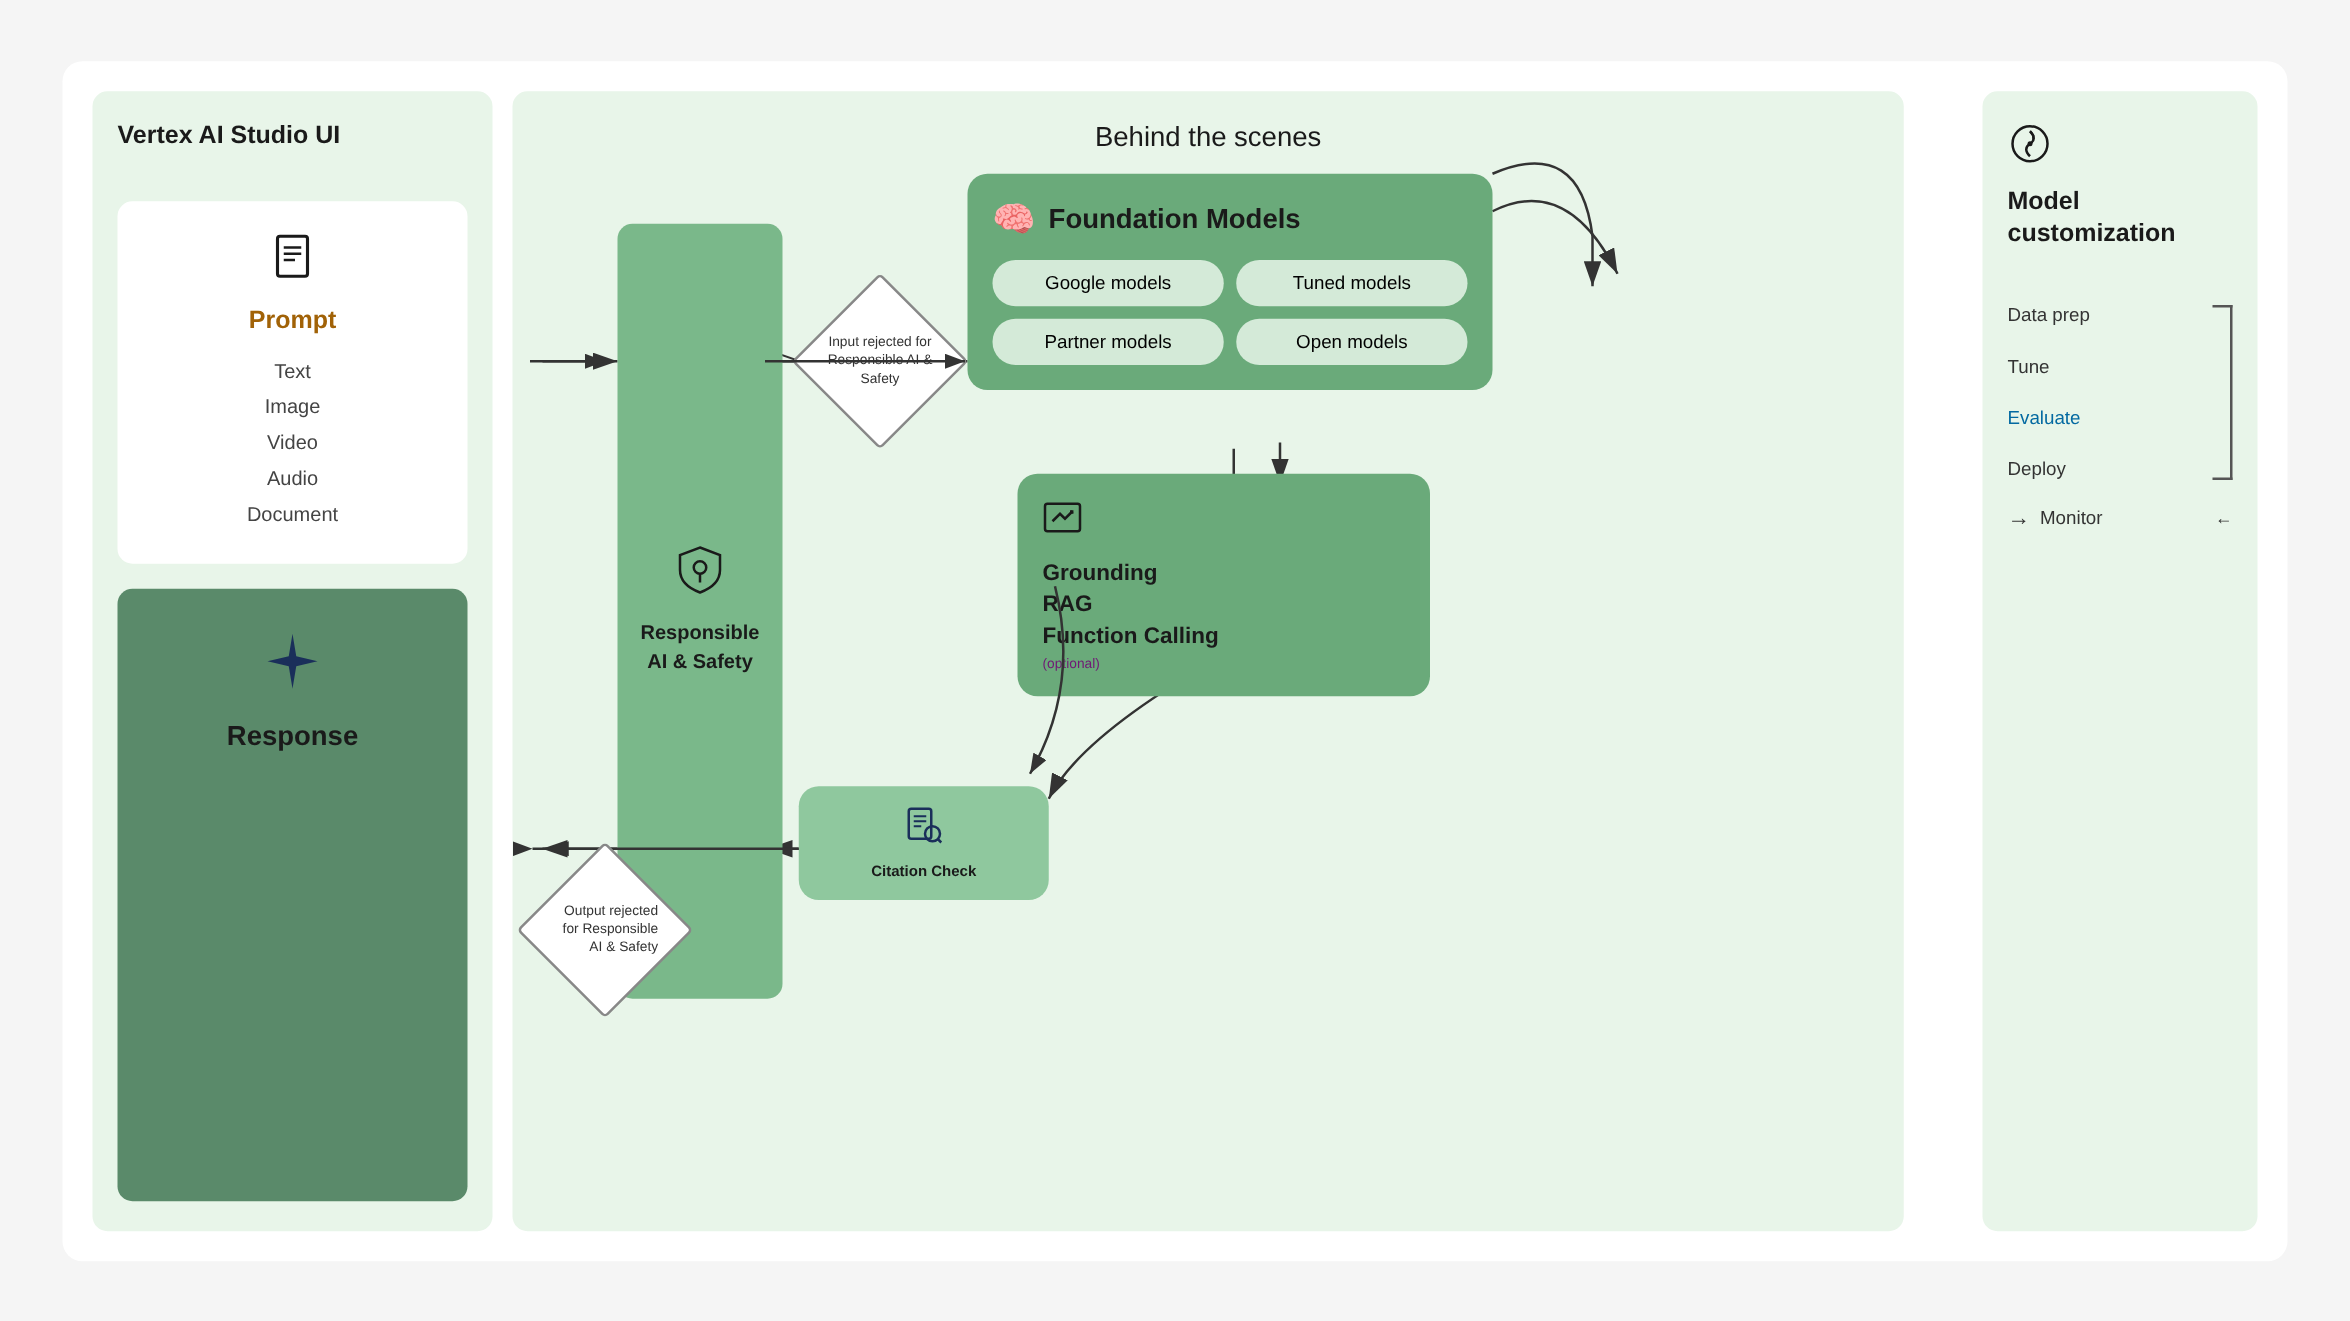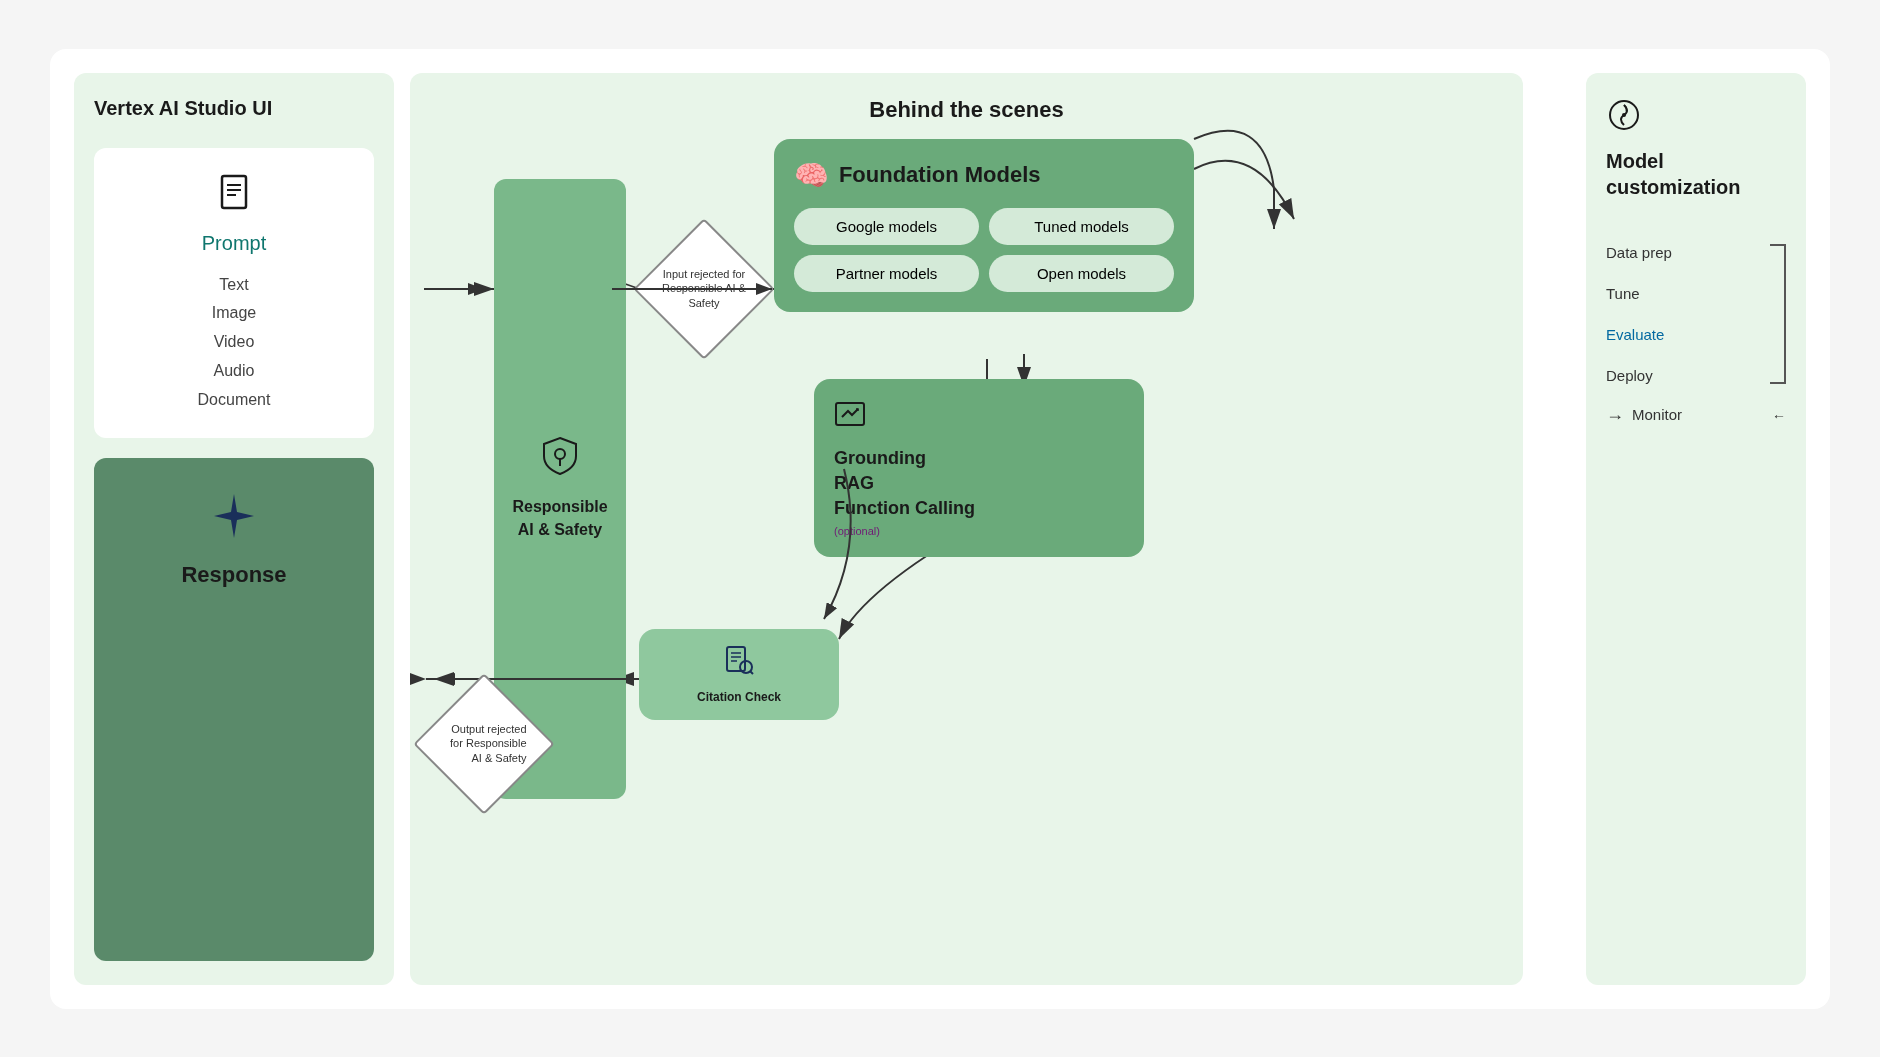--- a/index.html
+++ b/index.html
@@ -30,40 +30,40 @@
       border-radius: 12px;
       padding: 24px 20px;
       display: flex;
       flex-direction: column;
       gap: 20px;
     }
     .left-panel-title {
       font-size: 20px;
       font-weight: 700;
       color: #1a1a1a;
-      margin-bottom: 8px;
+      margin-bottom: 21px;
     }
     .prompt-card {
       background: white;
       border-radius: 12px;
       padding: 24px 20px;
       display: flex;
       flex-direction: column;
       align-items: center;
       gap: 8px;
     }
     .prompt-icon {
       font-size: 32px;
       color: #1a1a1a;
       margin-bottom: 4px;
     }
     .prompt-title {
       font-size: 20px;
-      font-weight: 400;
-      color: #0f766e;
+      font-weight: 700;
+      color: #a16207;
       margin-bottom: 8px;
     }
     .prompt-items {
       list-style: none;
       text-align: center;
       color: #444;
       font-size: 16px;
       line-height: 1.8;
     }
     .response-card {
@@ -92,21 +92,21 @@
       flex: 1;
       background: #e8f5e9;
       border-radius: 12px;
       padding: 24px;
       position: relative;
       display: flex;
       flex-direction: column;
     }
     .middle-title {
       font-size: 22px;
-      font-weight: 700;
+      font-weight: 400;
       color: #1a1a1a;
       text-align: center;
       margin-bottom: 16px;
     }
     .behind-scenes-content {
       flex: 1;
       position: relative;
     }
 
     

